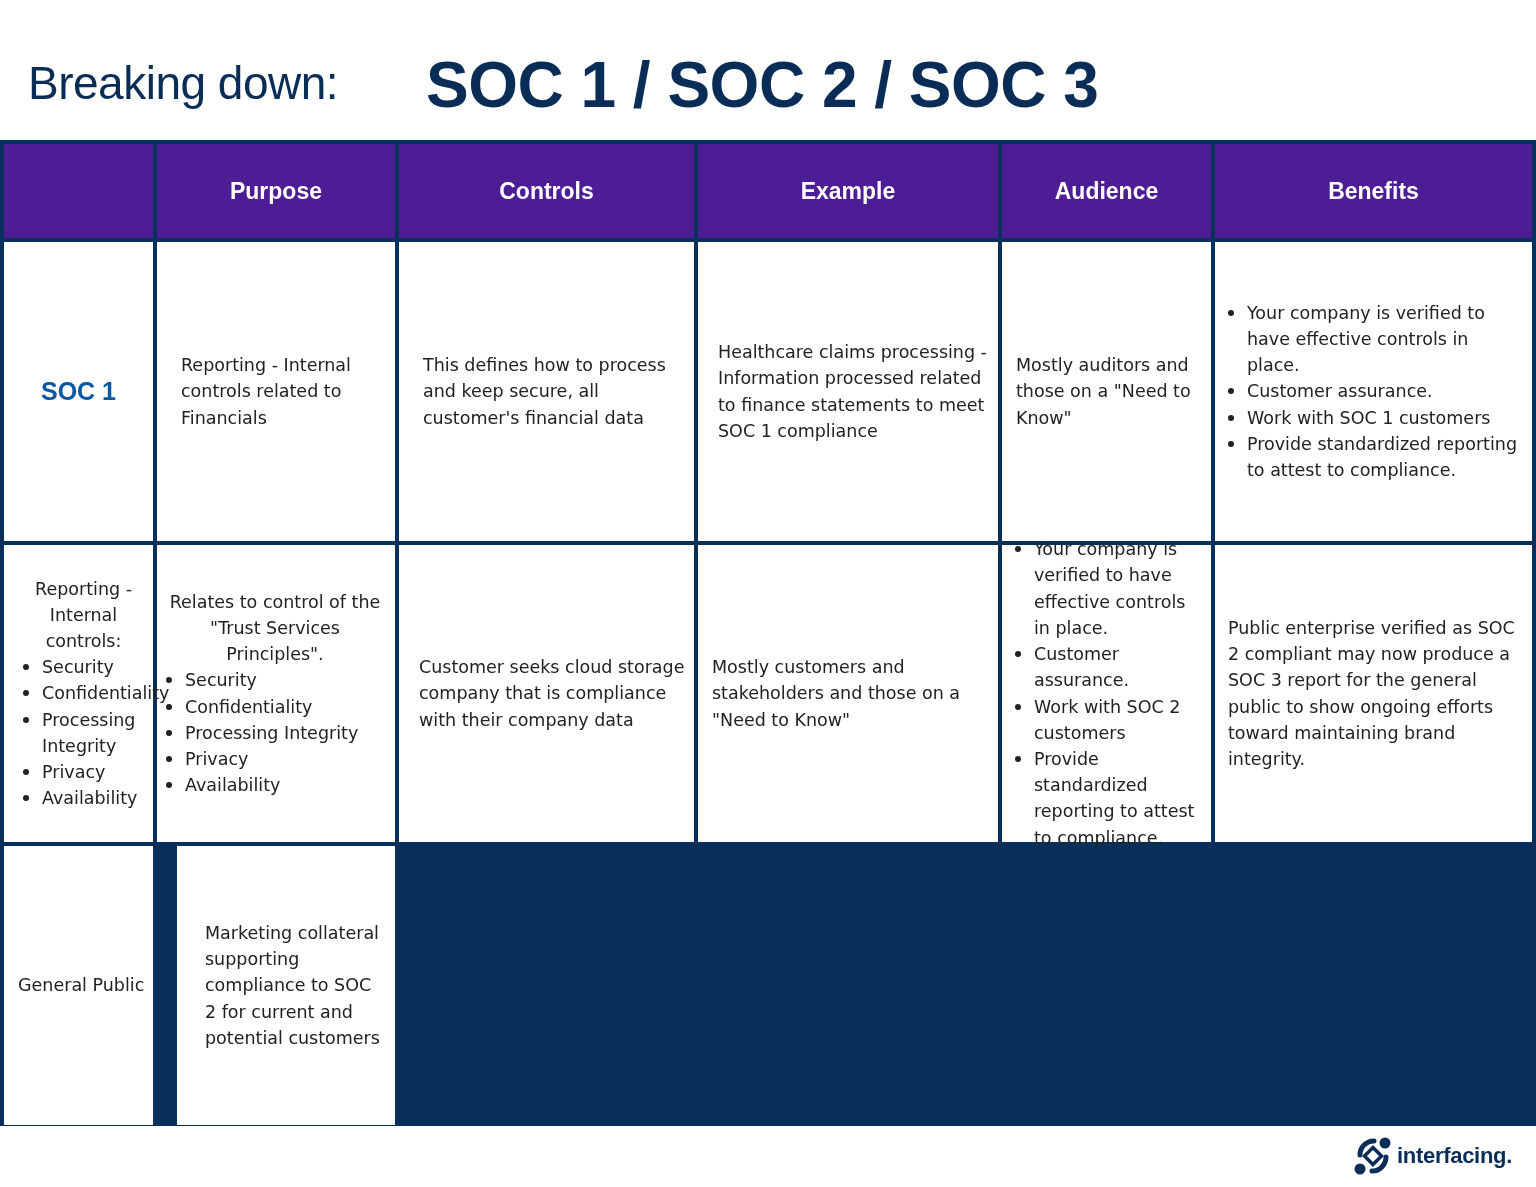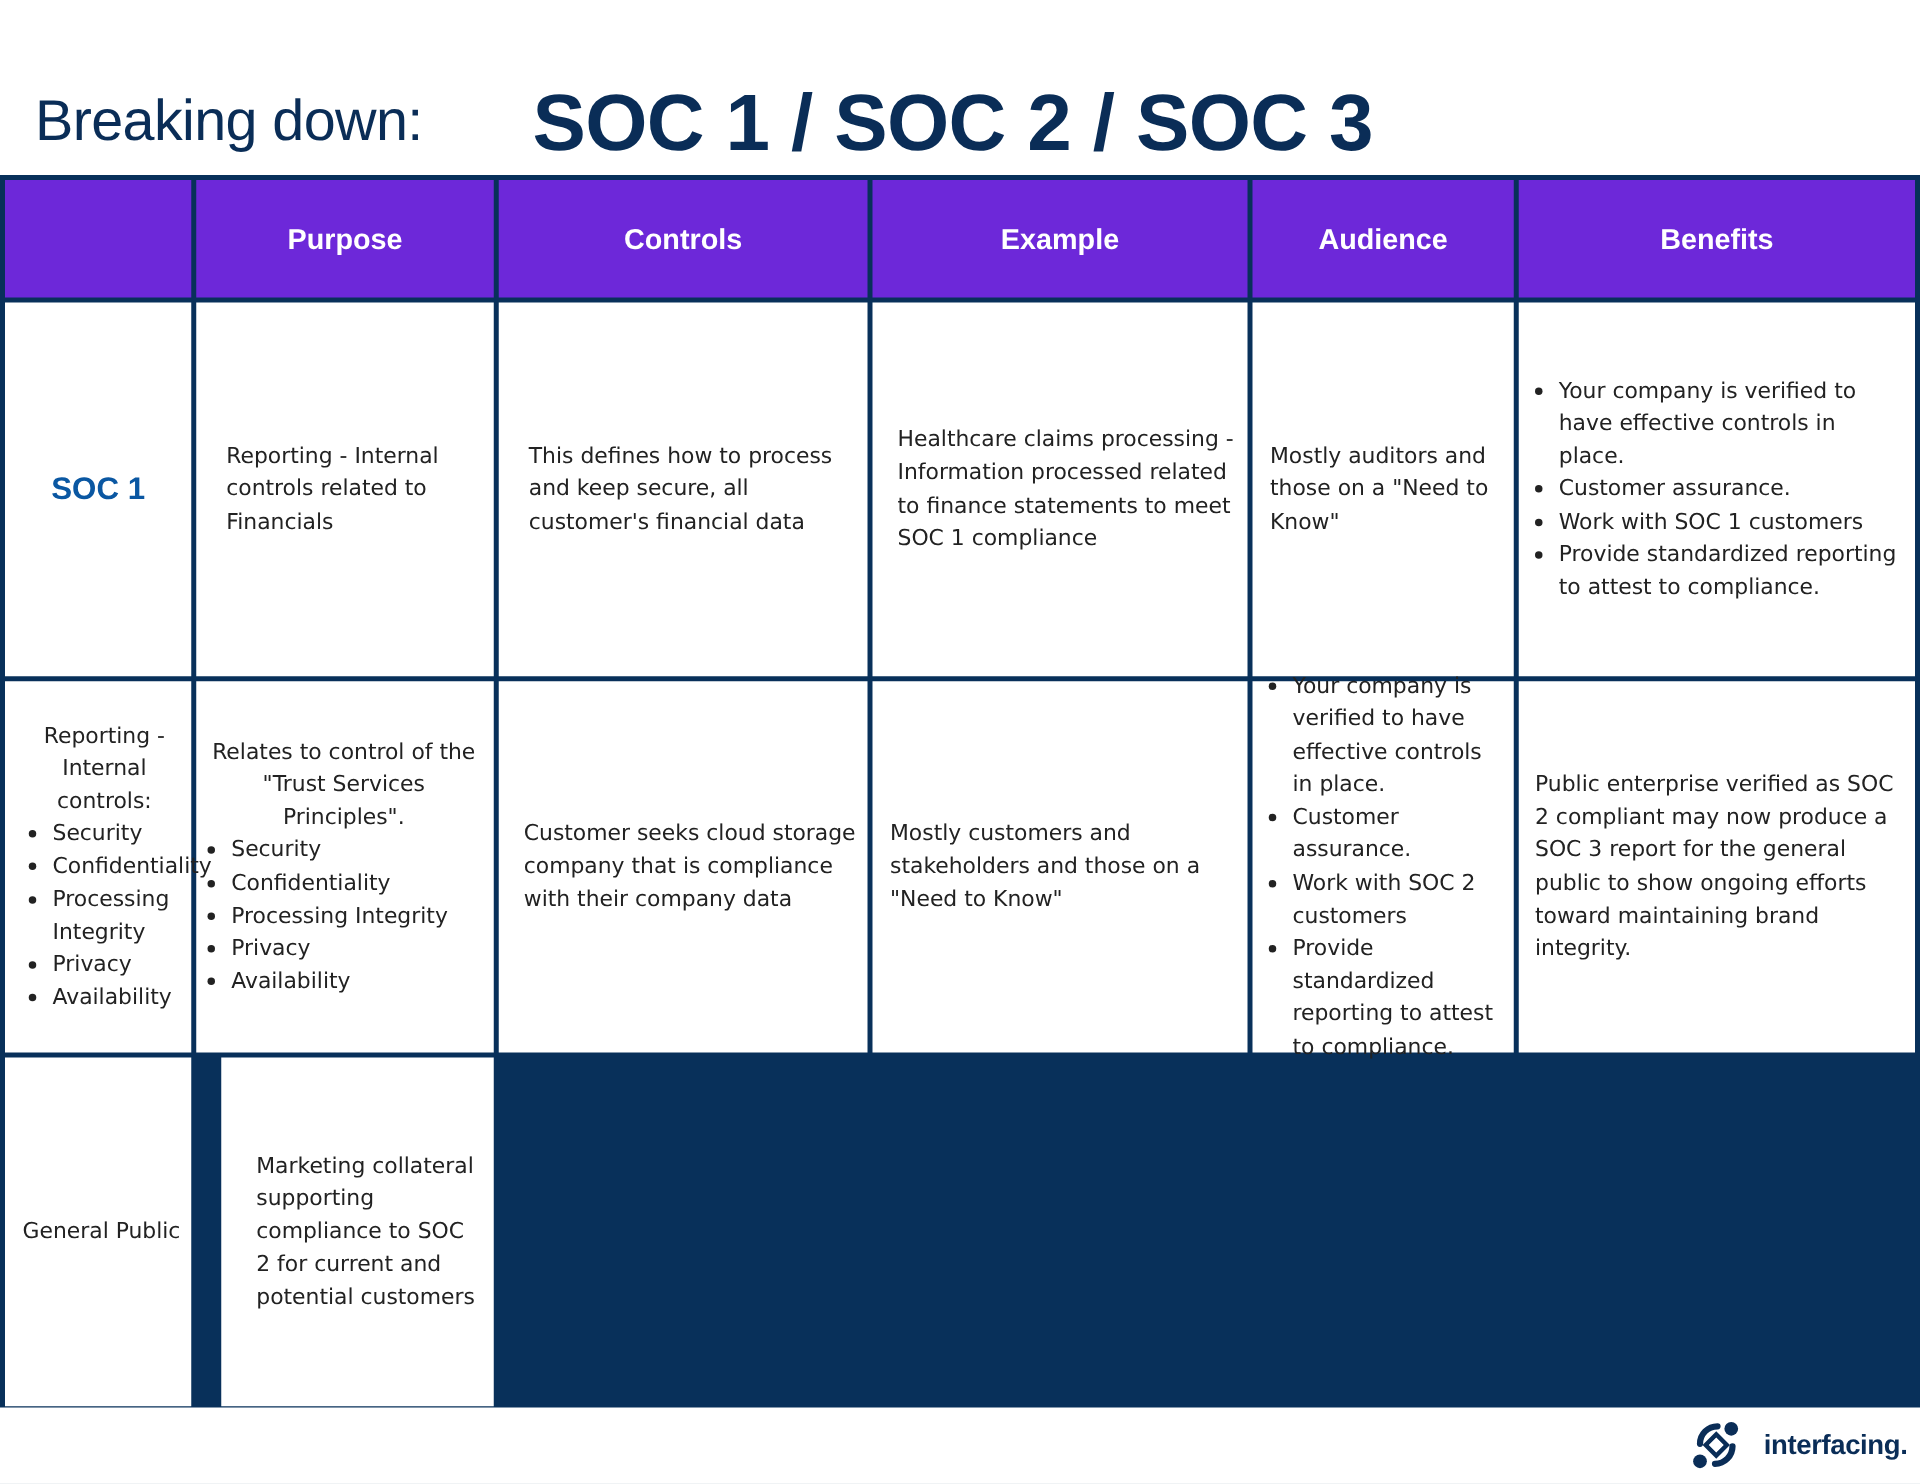--- a/index.html
+++ b/index.html
@@ -1,19 +1,19 @@
 <!DOCTYPE html>
 <html><head>
 <meta charset="utf-8">
 <style>
   * { box-sizing: border-box; margin: 0; padding: 0; }
   html, body { width: 1536px; height: 1187px; background: #ffffff; overflow: hidden; }
   body { position: relative; font-family: "DejaVu Sans", sans-serif; color: #222; }
 
-  .title-row { position: absolute; left: 0; top: 17px; width: 1536px; height: 140px; }
+  .title-row { position: absolute; left: 0; top: 4px; width: 1536px; height: 140px; }
   .title-lead {
     position: absolute; left: 28px; top: 52px;
     font-family: "Liberation Sans", sans-serif; font-size: 46px; color: #0a2d57;
     letter-spacing: -0.5px;
   }
   .title-main {
     position: absolute; left: 426px; top: 44px;
     font-family: "Liberation Sans", sans-serif; font-size: 64px; font-weight: bold; color: #0a2d57;
     letter-spacing: -0.5px;
   }
@@ -22,42 +22,42 @@
     position: absolute; left: 0; top: 140px; width: 1536px; height: 986px;
     background: #08305a;
     display: grid;
     grid-template-columns: 149px 238px 295px 300px 209px 317px;
     grid-template-rows: 94px 299px 297px 279px;
     column-gap: 4px; row-gap: 4px;
     padding: 4px 4px 4px 4px;
   }
   .cell { background: #ffffff; display: flex; align-items: center; font-size: 17.5px; line-height: 26.2px; color: #222; }
   .hcell {
-    background: #6d28d9; color: #ffffff; justify-content: center;
+    background: #4c1d95; color: #ffffff; justify-content: center;
     font-family: "Liberation Sans", sans-serif; font-weight: bold; font-size: 23px;
   }
   .rlabel {
     justify-content: center; color: #0a57a2;
     font-family: "Liberation Sans", sans-serif; font-weight: bold; font-size: 25px;
   }
   .txt { padding-left: 24px; padding-right: 8px; }
   .center-block { width: 100%; }
   .center-block .intro { text-align: center; }
   ul.bul { list-style: none; }
   ul.bul li { position: relative; padding-left: 22px; }
   ul.bul li::before {
     content: ""; position: absolute; left: 3px; top: 10px;
     width: 6px; height: 6px; border-radius: 50%; background: #222;
   }
 
   .logo { position: absolute; left: 1352px; top: 1136px; height: 40px; display: flex; align-items: center; }
   .logo svg { width: 42px; height: 42px; }
   .logo-text {
     font-family: "Liberation Sans", sans-serif; font-weight: bold; font-size: 22px; color: #0a2d57;
-    margin-left: 17px; letter-spacing: -0.3px;
+    margin-left: 3px; letter-spacing: -0.3px;
   }
 </style>
 </head>
 <body>
 
 <div class="title-row">
   <div class="title-lead">Breaking down:</div>
   <div class="title-main">SOC 1 / SOC 2 / SOC 3</div>
 </div>
 

